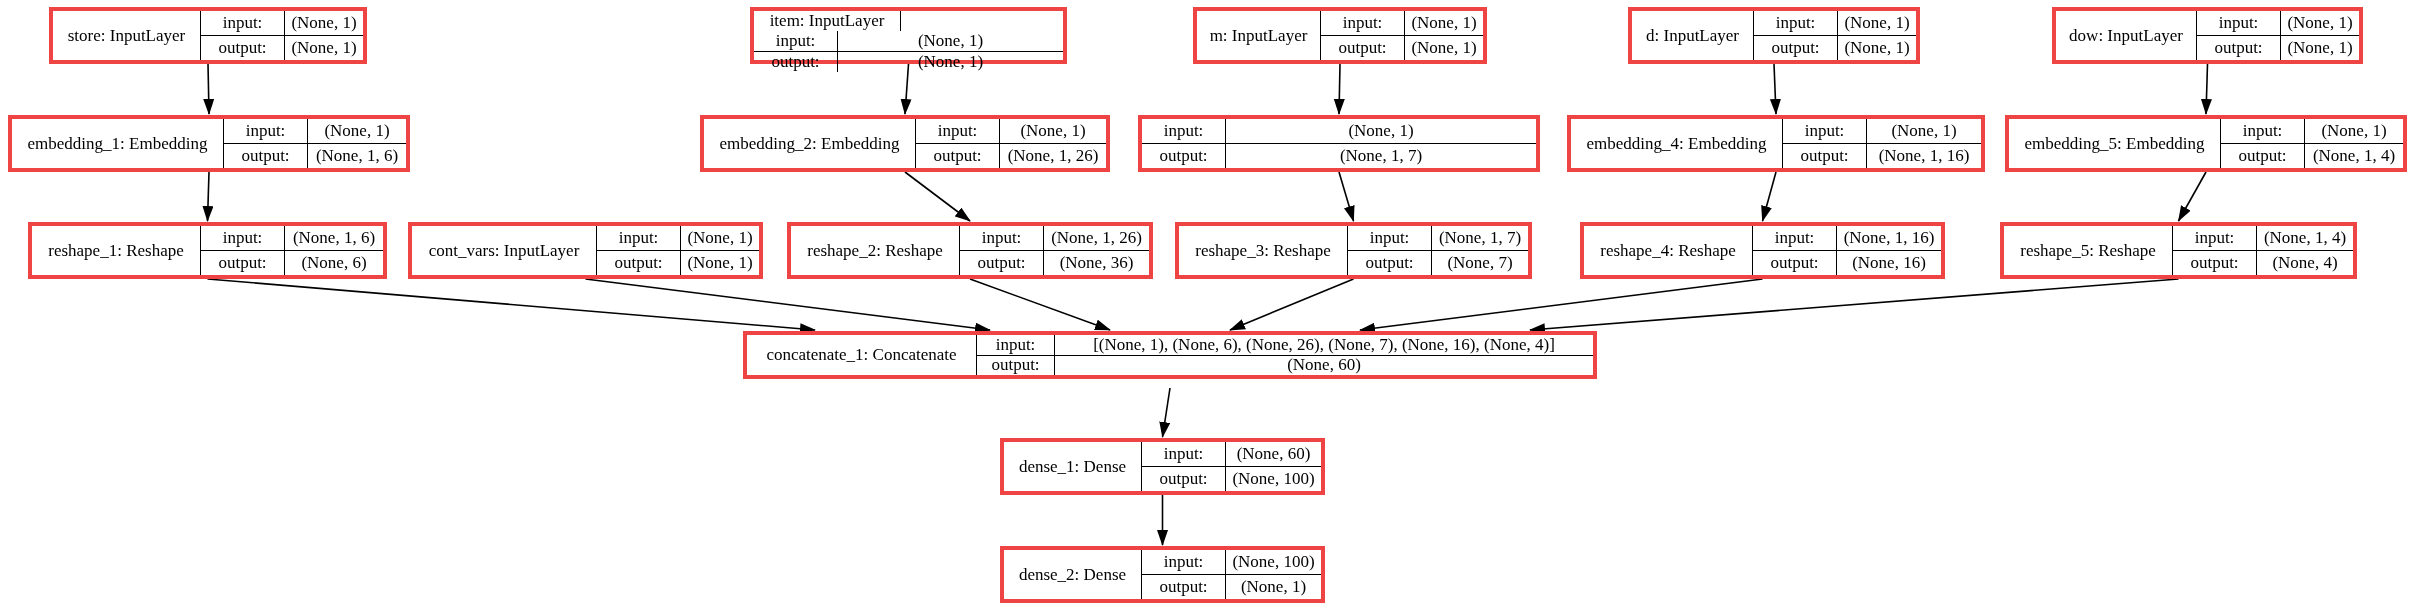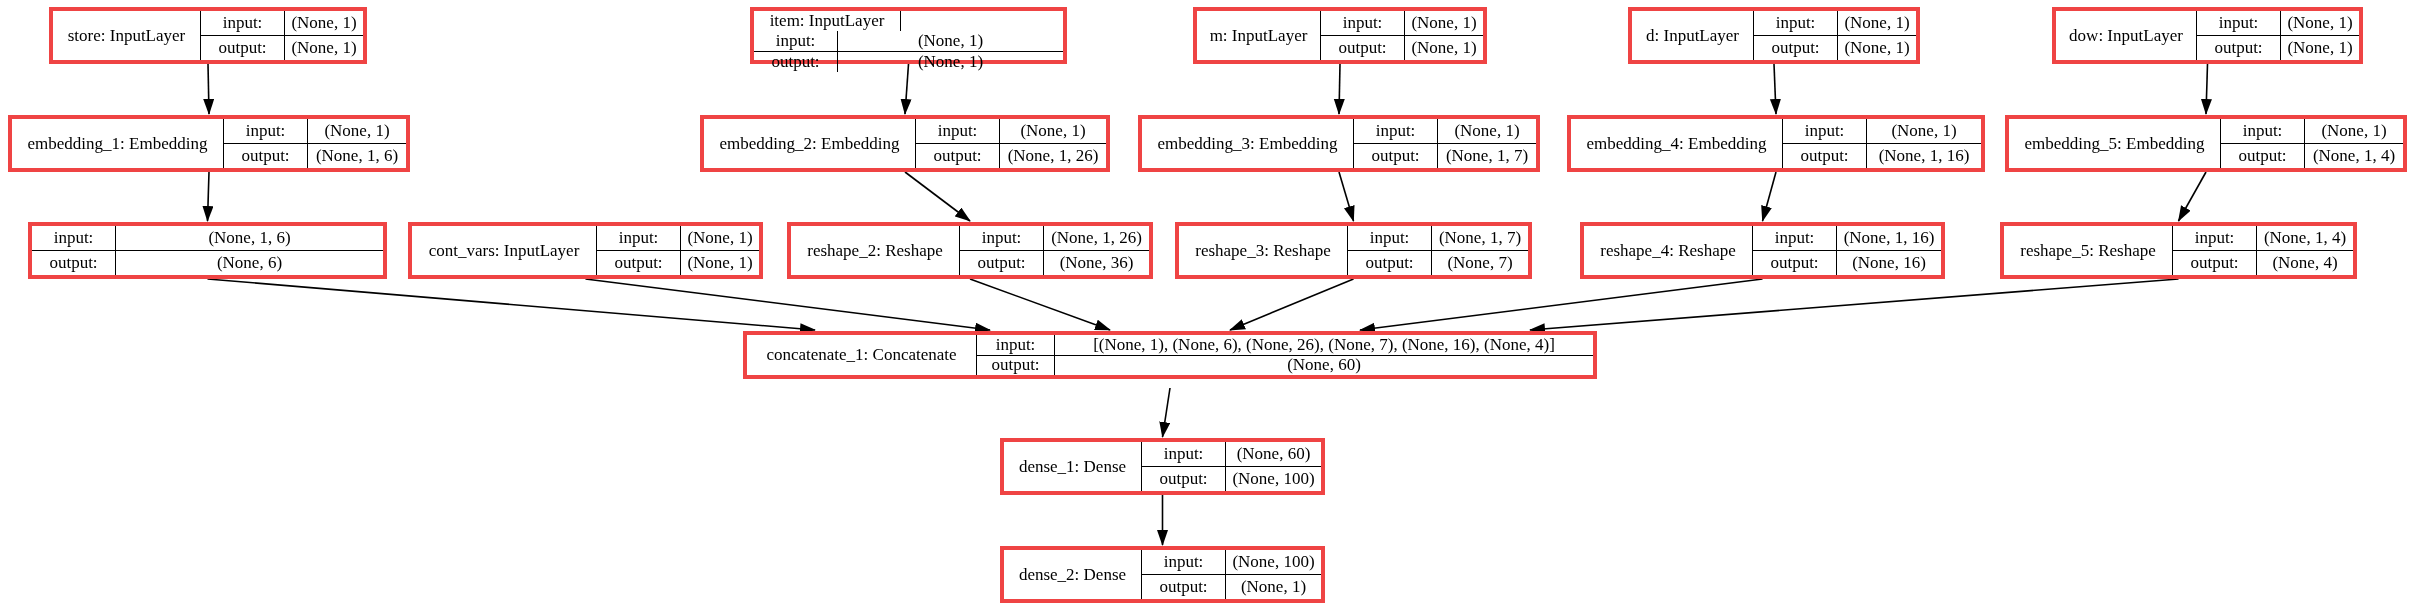--- a/index.html
+++ b/index.html
@@ -139,21 +139,20 @@
           <div class="cell k" style="width: 84px;">input:</div>
           <div class="cell v">(None, 1)</div>
         </div>
         <div class="iorow">
           <div class="cell k" style="width: 84px;">output:</div>
           <div class="cell v">(None, 1, 26)</div>
         </div>
       </div>
     </div>
     <div class="node" style="left: 1138px; top: 115px; width: 402px; height: 57px;">
-      <div class="cell name" style="width: 212px;">embedding_3: Embedding</div>
       <div class="io">
         <div class="iorow">
           <div class="cell k" style="width: 84px;">input:</div>
           <div class="cell v">(None, 1)</div>
         </div>
         <div class="iorow">
           <div class="cell k" style="width: 84px;">output:</div>
           <div class="cell v">(None, 1, 7)</div>
         </div>
       </div>
@@ -178,20 +177,21 @@
           <div class="cell k" style="width: 84px;">input:</div>
           <div class="cell v">(None, 1)</div>
         </div>
         <div class="iorow">
           <div class="cell k" style="width: 84px;">output:</div>
           <div class="cell v">(None, 1, 4)</div>
         </div>
       </div>
     </div>
     <div class="node" style="left: 28px; top: 222px; width: 359px; height: 57px;">
+      <div class="cell name" style="width: 169px;">reshape_1: Reshape</div>
       <div class="io">
         <div class="iorow">
           <div class="cell k" style="width: 84px;">input:</div>
           <div class="cell v">(None, 1, 6)</div>
         </div>
         <div class="iorow">
           <div class="cell k" style="width: 84px;">output:</div>
           <div class="cell v">(None, 6)</div>
         </div>
       </div>

